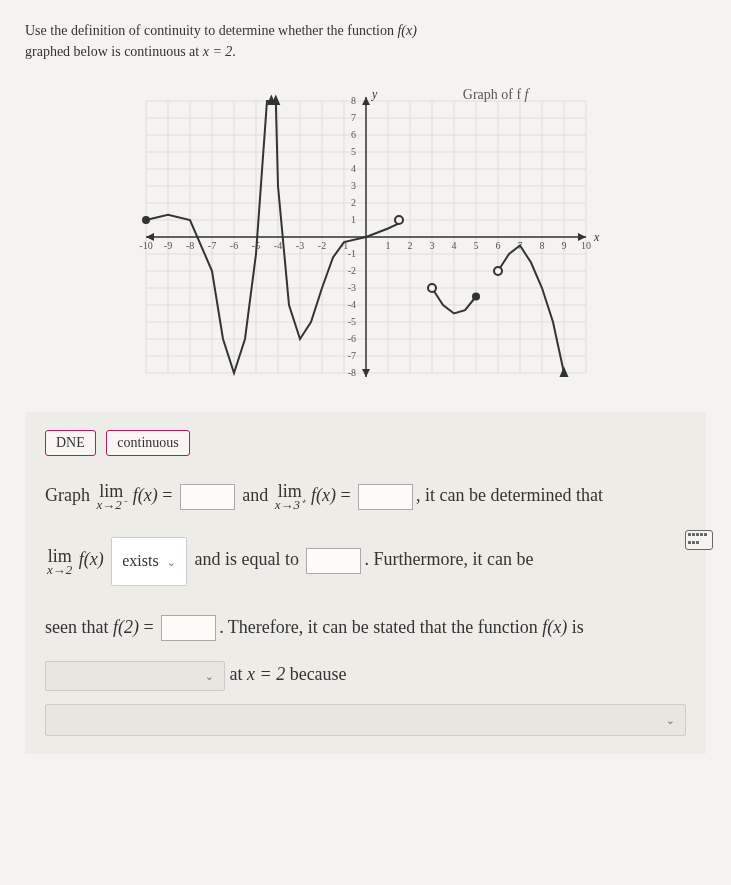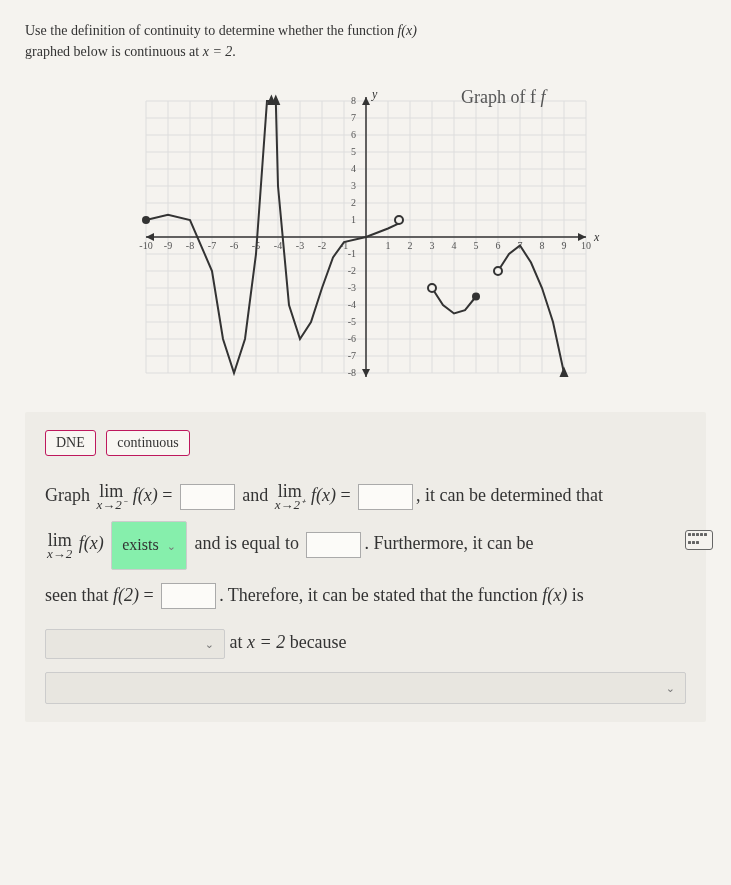--- a/index.html
+++ b/index.html
@@ -24,22 +24,22 @@
       margin: 10px 0 30px 0;
     }
     .graph-box {
       position: relative;
       width: 480px;
       height: 300px;
     }
     .graph-title {
       position: absolute;
       top: 5px;
-      right: 60px;
-      font-size: 18px;
+      right: 77px;
+      font-size: 14px;
       color: #555;
     }
     .answer-section {
       background: #eeece7;
       padding: 18px 20px;
       border-radius: 2px;
       font-size: 18px;
     }
     .answer-header {
       margin-bottom: 20px;
@@ -63,25 +63,25 @@
       width: 55px;
       height: 26px;
       border: 1px solid #aaa;
       background: #fcfbf8;
       vertical-align: middle;
       margin: 0 3px;
     }
     .dropdown {
       display: inline-block;
       border: 1px solid #ccc;
-      background: #86efac;
+      background: #ffffff;
       padding: 4px 10px;
       font-size: 16px;
       vertical-align: middle;
-      margin: 0 3px;
+      margin: 16px 3px;
       cursor: pointer;
       border-radius: 2px;
       font-family: Liberation Serif, serif;
     }
     .dropdown-wide {
       display: inline-block;
       border: 1px solid #ccc;
       background: #e8e6e0;
       padding: 6px 12px;
       width: 180px;
@@ -289,21 +289,21 @@
     <span class="limit-block">
       <span class="limit-top">lim</span>
       <span class="limit-bot math-var">x→2⁻</span>
     </span>
     <span class="math-var">f(x)</span>
     <span>=</span>
     <span class="fill-blank"></span>
     <span>and</span>
     <span class="limit-block">
       <span class="limit-top">lim</span>
-      <span class="limit-bot math-var">x→2⁺</span>
+      <span class="limit-bot math-var">x→3⁺</span>
     </span>
     <span class="math-var">f(x)</span>
     <span>=</span>
     <span class="fill-blank"></span><span>, it can be determined that</span>
   </div>
 
   <div class="answer-line">
     <span class="limit-block">
       <span class="limit-top">lim</span>
       <span class="limit-bot math-var">x→2</span>

